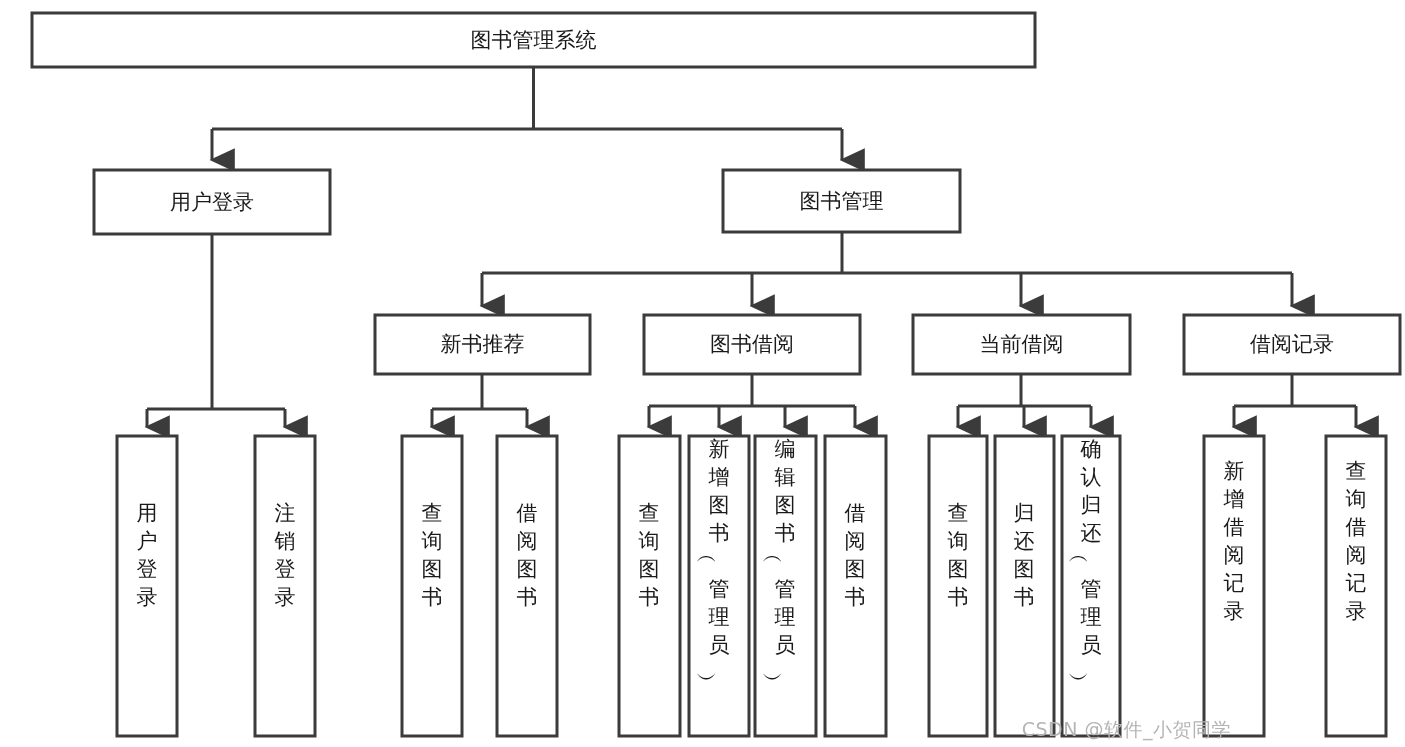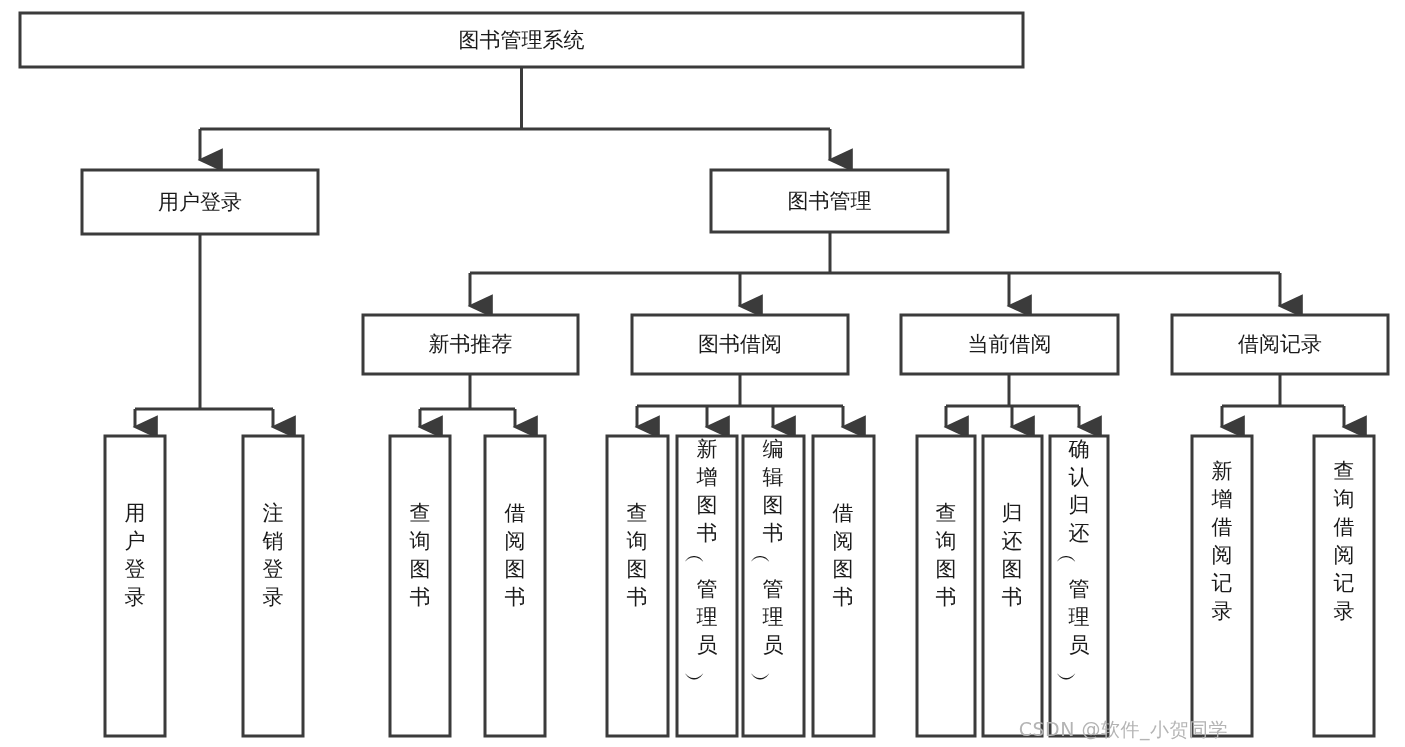--- a/index.html
+++ b/index.html
@@ -11,20 +11,21 @@
     width: 1405px;
     height: 747px;
     font-family: "DejaVu Sans", "Liberation Sans", sans-serif;
     overflow: hidden;
   }
   #diagram-root {
     position: relative;
     width: 1236px;
     height: 747px;
     background: #ffffff;
+    margin-left: 12px;
   }
   svg#flow-svg {
     position: absolute;
     left: 0;
     top: 0;
     width: 1405px;
     height: 747px;
   }
   .node-box {
     fill: #ffffff;
@@ -44,21 +45,21 @@
     dominant-baseline: middle;
   }
   .node-label-v {
     font-family: "DejaVu Sans", "Liberation Sans", sans-serif;
     font-size: 21px;
     fill: #1a1a1a;
     text-anchor: middle;
   }
   .watermark-text {
     position: absolute;
-    right: 8px;
+    right: 17px;
     bottom: 4px;
     font-family: "DejaVu Sans", "Liberation Sans", sans-serif;
     font-size: 19px;
     color: #b4b4b4;
     white-space: nowrap;
     letter-spacing: 0.5px;
   }
 </style>
 </head>
 <body>

